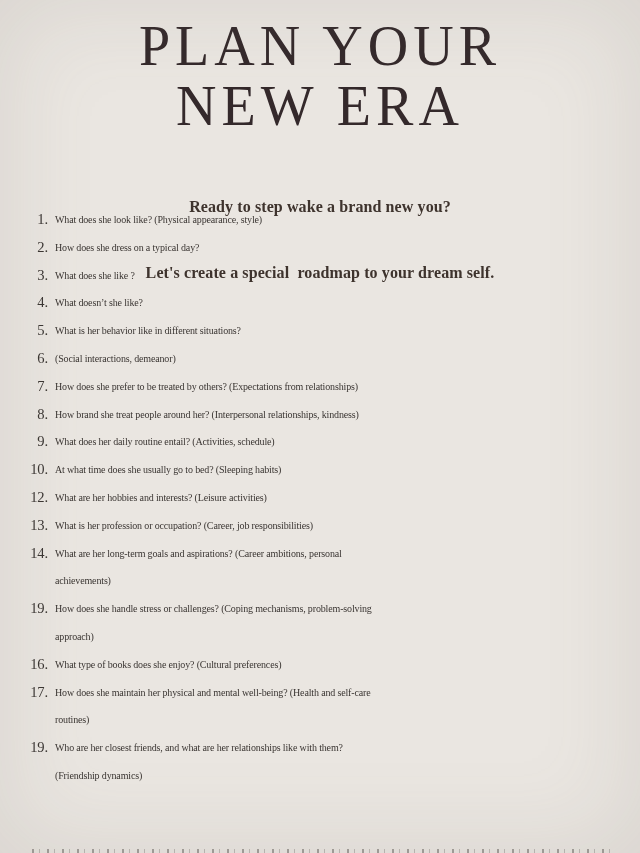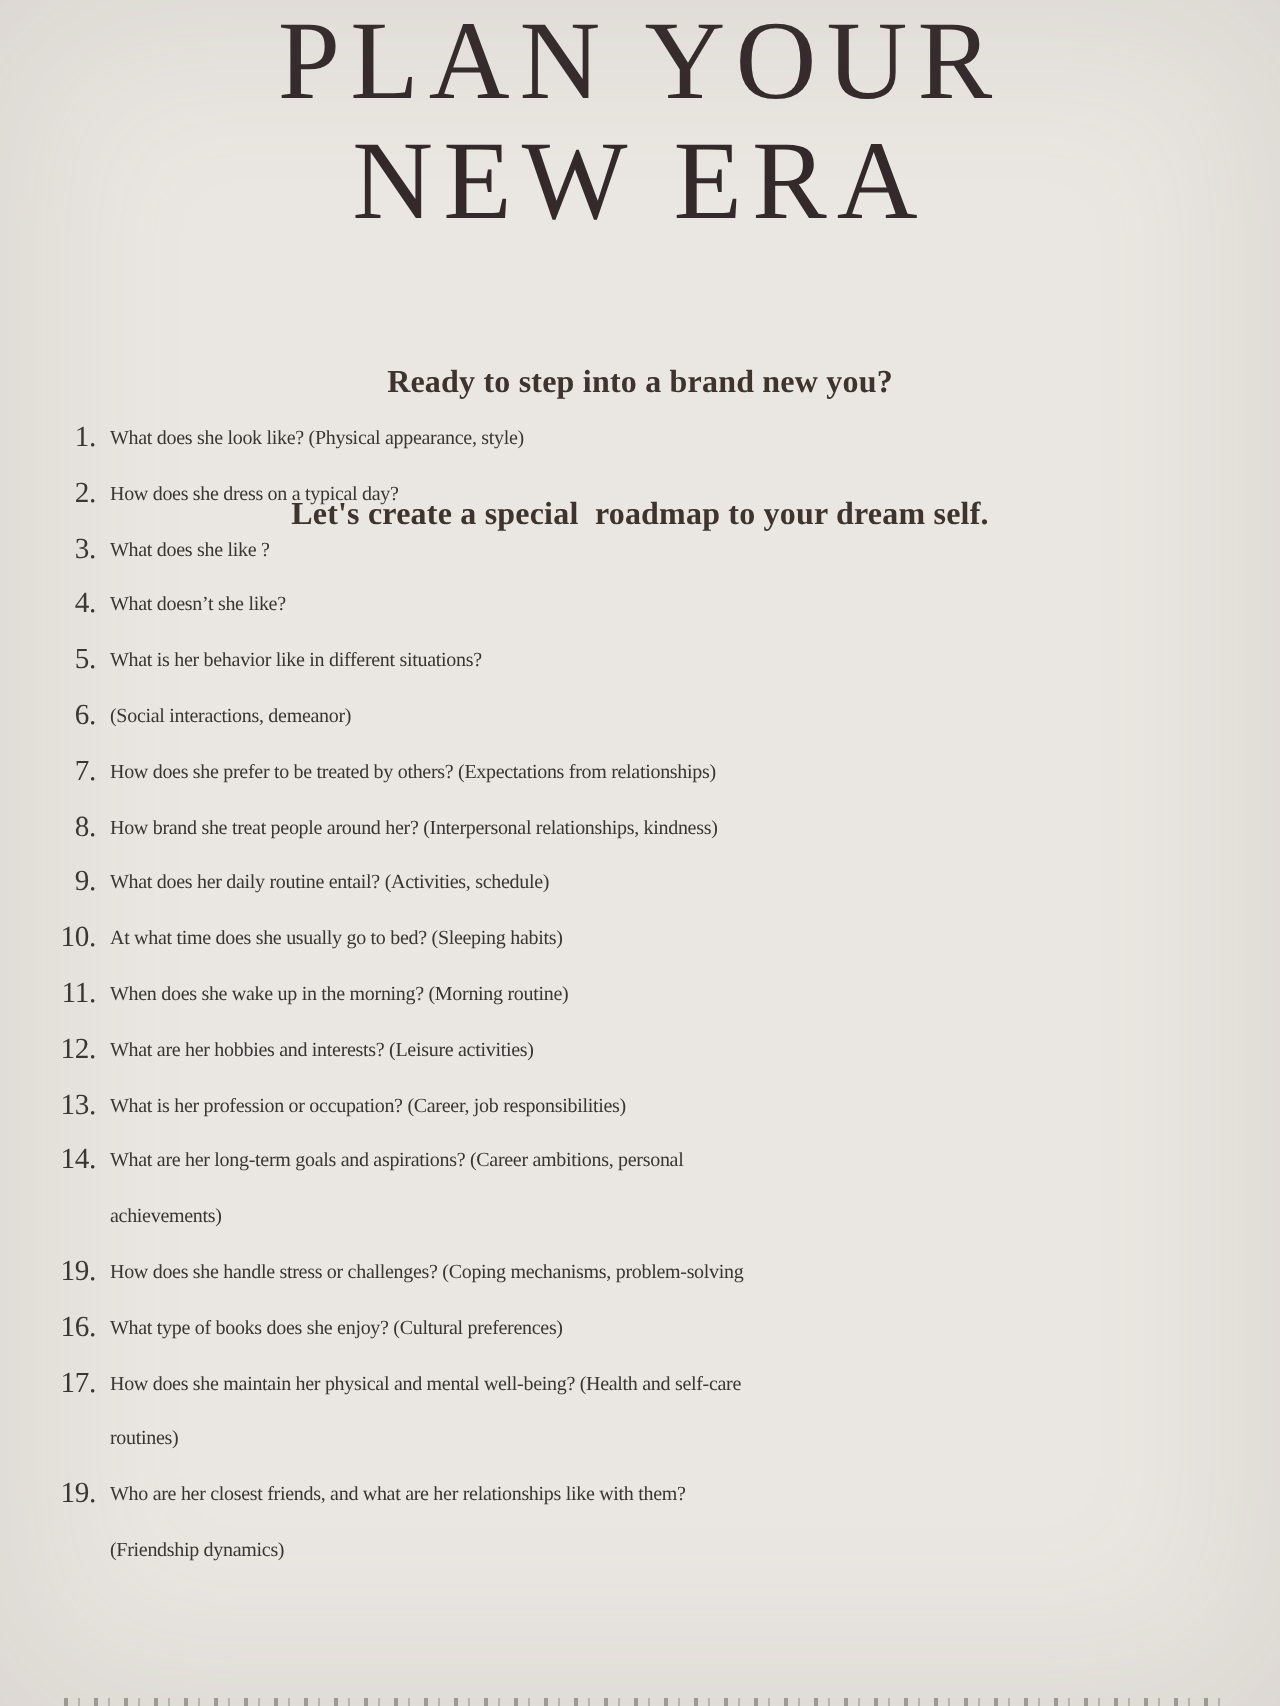--- a/index.html
+++ b/index.html
@@ -32,21 +32,21 @@
 
   .header {
     position: absolute;
     top: 0; left: 0; right: 0;
     text-align: center;
     z-index: 1;
   }
 
   .title {
     margin: 0;
-    padding-top: 1px;
+    padding-top: 16px;
     font-weight: 400;
     font-size: 56px;
     line-height: 60px;
     letter-spacing: 0.09em;
     color: var(--title-color);
   }
   .title-line { display: block; }
 
   .subtitle {
     margin: 16px 0 0 0;
@@ -114,21 +114,21 @@
 
 <div class="page">
   <div class="vignette"></div>
 
   <header class="header">
     <h1 class="title">
       <span class="title-line">PLAN YOUR</span>
       <span class="title-line">NEW ERA</span>
     </h1>
     <p class="subtitle">
-      <span class="subtitle-line">Ready to step into a brand new you?</span>
+      <span class="subtitle-line">Ready to step wake a brand new you?</span>
       <span class="subtitle-line">Let's create a special  roadmap to your dream self.</span>
     </p>
   </header>
 
   <ol class="questions">
       <li class="q-row">
         <span class="q-num">1.</span>
         <div class="q-text">
           <div class="q-line">What does she look like? (Physical appearance, style)</div>
         </div>
@@ -181,26 +181,20 @@
           <div class="q-line">What does her daily routine entail? (Activities, schedule)</div>
         </div>
       </li>
       <li class="q-row">
         <span class="q-num">10.</span>
         <div class="q-text">
           <div class="q-line">At what time does she usually go to bed? (Sleeping habits)</div>
         </div>
       </li>
       <li class="q-row">
-        <span class="q-num">11.</span>
-        <div class="q-text">
-          <div class="q-line">When does she wake up in the morning? (Morning routine)</div>
-        </div>
-      </li>
-      <li class="q-row">
         <span class="q-num">12.</span>
         <div class="q-text">
           <div class="q-line">What are her hobbies and interests? (Leisure activities)</div>
         </div>
       </li>
       <li class="q-row">
         <span class="q-num">13.</span>
         <div class="q-text">
           <div class="q-line">What is her profession or occupation? (Career, job responsibilities)</div>
         </div>
@@ -209,20 +203,21 @@
         <span class="q-num">14.</span>
         <div class="q-text">
           <div class="q-line">What are her long-term goals and aspirations? (Career ambitions, personal</div>
           <div class="q-line">achievements)</div>
         </div>
       </li>
       <li class="q-row">
         <span class="q-num">19.</span>
         <div class="q-text">
           <div class="q-line">How does she handle stress or challenges? (Coping mechanisms, problem-solving</div>
+          <div class="q-line">approach)</div>
         </div>
       </li>
       <li class="q-row">
         <span class="q-num">16.</span>
         <div class="q-text">
           <div class="q-line">What type of books does she enjoy? (Cultural preferences)</div>
         </div>
       </li>
       <li class="q-row">
         <span class="q-num">17.</span>

